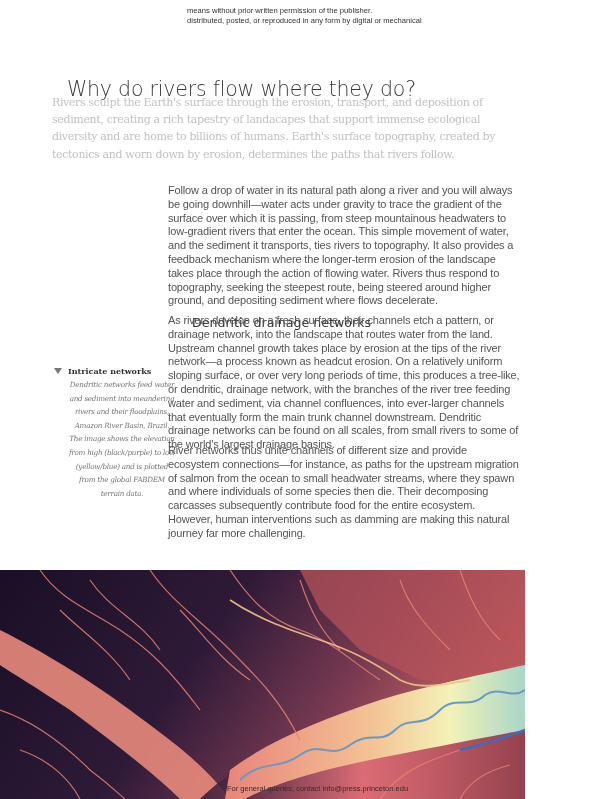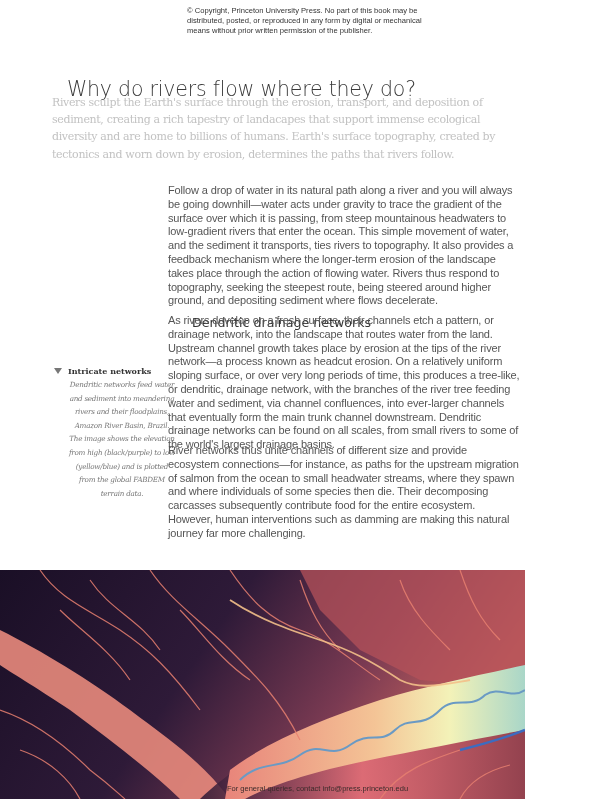--- a/index.html
+++ b/index.html
@@ -67,23 +67,22 @@
   .footer-note {
     position: absolute; left: 195px; top: 784px;
     font-family: "Liberation Sans", sans-serif;
     font-size: 7.5px; color: #3a2a2a; white-space: nowrap; padding-left: 32px;
   }
 </style>
 </head>
 <body>
 
 <div class="copyright">
-  <div>© Copyright, Princeton University Press. No part of this book may be</div>
+  <div>means without prior written permission of the publisher.</div>
   <div>distributed, posted, or reproduced in any form by digital or mechanical</div>
-  <div>means without prior written permission of the publisher.</div>
 </div>
 
 <h1 class="title" style="margin:15px">Why do rivers flow where they do?</h1>
 
 <p class="intro" style="margin:0">Rivers sculpt the Earth's surface through the erosion, transport, and deposition of sediment, creating a rich tapestry of landacapes that support immense ecological diversity and are home to billions of humans. Earth's surface topography, created by tectonics and worn down by erosion, determines the paths that rivers follow.</p>
 
 <p class="body-col p1" style="margin:0">Follow a drop of water in its natural path along a river and you will always be going downhill—water acts under gravity to trace the gradient of the surface over which it is passing, from steep mountainous headwaters to low-gradient rivers that enter the ocean. This simple movement of water, and the sediment it transports, ties rivers to topography. It also provides a feedback mechanism where the longer-term erosion of the landscape takes place through the action of flowing water. Rivers thus respond to topography, seeking the steepest route, being steered around higher ground, and depositing sediment where flows decelerate.</p>
 
 <h2 class="h2" style="margin:16px;font-weight:normal">Dendritic drainage networks</h2>
 

